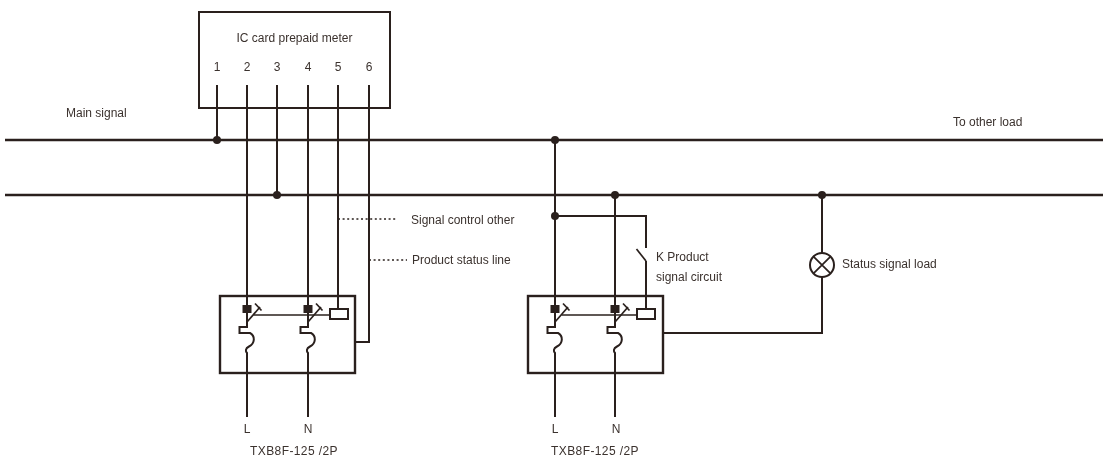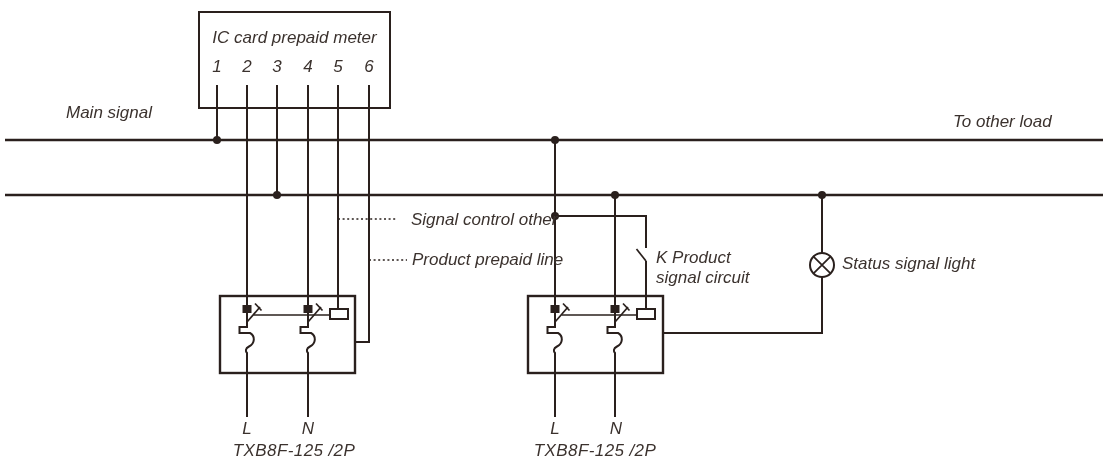--- a/index.html
+++ b/index.html
@@ -17,24 +17,23 @@
     stroke-width:2;
   }
   #wiring .thick{stroke-width:2.4;}
   #wiring .thin{stroke-width:1.7;}
   #wiring .fillshape{fill:var(--line,#2a201d);stroke:none;}
   #wiring .whitefill{fill:#fff;}
   #wiring .dotted{stroke-width:1.6;stroke-dasharray:2 2.6;}
   .lbl{
     position:absolute;
     color:var(--text,#3b322e);
-    font-size:17px;
+    font-size:12px;
     line-height:16px;
     white-space:nowrap;
-    font-style:italic;
   }
   .ctr{transform:translateX(-50%);}
   .model{letter-spacing:0.4px;}
   .twoline{line-height:19.5px;}
 </style>
 </head>
 <body>
 
 <div id="stage">
 
@@ -131,28 +130,28 @@
   <span class="lbl ctr" style="left:247px;top:59px;">2</span>
   <span class="lbl ctr" style="left:277px;top:59px;">3</span>
   <span class="lbl ctr" style="left:308px;top:59px;">4</span>
   <span class="lbl ctr" style="left:338px;top:59px;">5</span>
   <span class="lbl ctr" style="left:369px;top:59px;">6</span>
 
   <span class="lbl" style="left:66px;top:105px;">Main signal</span>
   <span class="lbl" style="left:953px;top:114px;">To other load</span>
 
   <span class="lbl" style="left:411px;top:212px;">Signal control other</span>
-  <span class="lbl" style="left:412px;top:252px;">Product prepaid line</span>
+  <span class="lbl" style="left:412px;top:252px;">Product status line</span>
 
   <div class="lbl twoline" style="left:656px;top:248px;">
     <div>K Product</div>
     <div>signal circuit</div>
   </div>
 
-  <span class="lbl" style="left:842px;top:256px;">Status signal light</span>
+  <span class="lbl" style="left:842px;top:256px;">Status signal load</span>
 
   <span class="lbl ctr" style="left:247px;top:421px;">L</span>
   <span class="lbl ctr" style="left:308px;top:421px;">N</span>
   <span class="lbl ctr model" style="left:294px;top:443px;">TXB8F-125 /2P</span>
 
   <span class="lbl ctr" style="left:555px;top:421px;">L</span>
   <span class="lbl ctr" style="left:616px;top:421px;">N</span>
   <span class="lbl ctr model" style="left:595px;top:443px;">TXB8F-125 /2P</span>
 
 </div>

